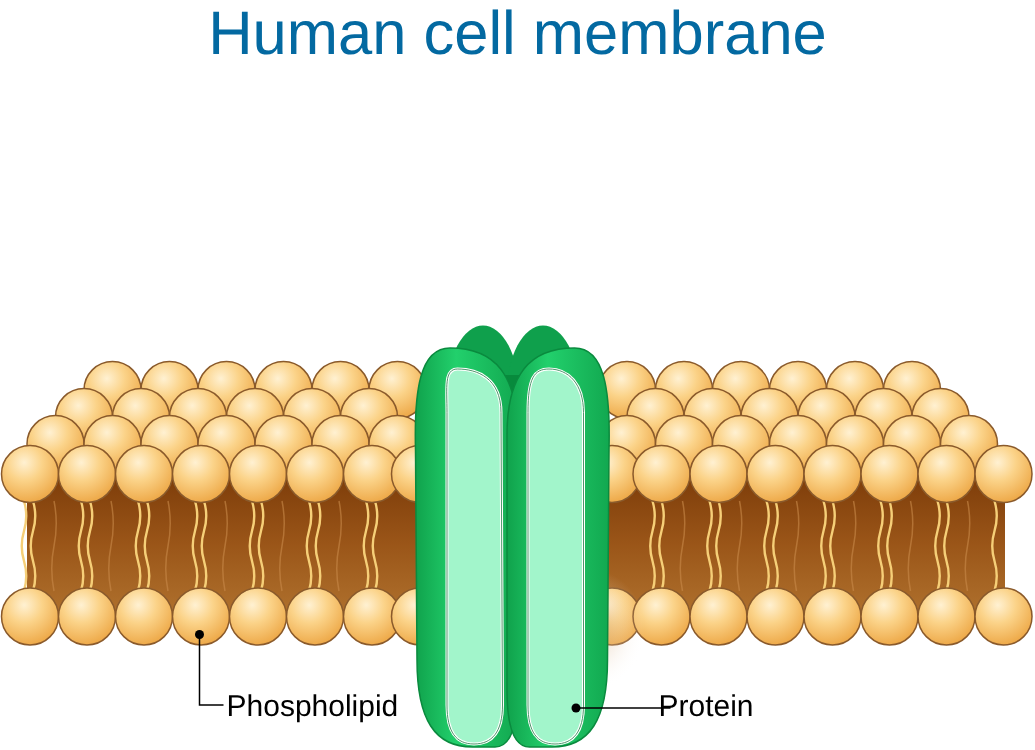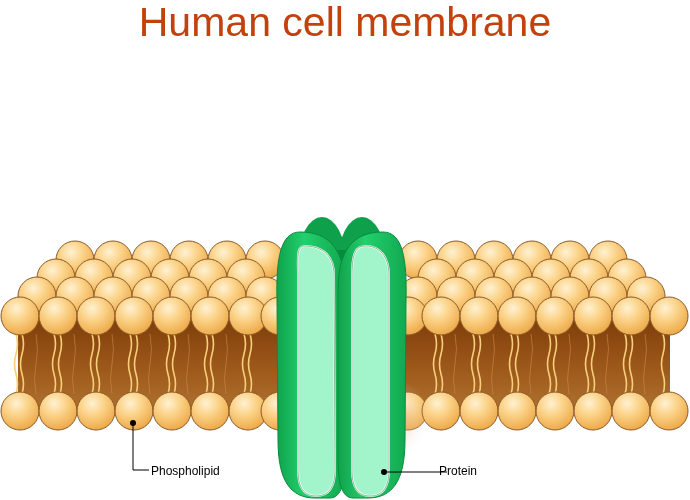--- a/index.html
+++ b/index.html
@@ -1,19 +1,19 @@
 <!DOCTYPE html>
 <html><head>
 <meta charset="utf-8">
 <style>
   html, body { margin: 0; padding: 0; background: #ffffff; }
   body { width: 690px; height: 500px; position: relative; overflow: hidden; font-family: "Liberation Sans", sans-serif; }
-  .title { position: absolute; left: 0; top: 0; width: 690px; text-align: center; font-size: 41px; line-height: 44px; color: #c2410c; letter-spacing: 0px; }
+  .title { position: absolute; left: 0; top: 0; width: 690px; text-align: center; font-size: 41px; line-height: 44px; color: #0369a1; letter-spacing: 0px; }
   svg.diagram { position: absolute; left: 0; top: 0; }
-  .label { position: absolute; font-size: 12px; color: #000; line-height: 18px; }
+  .label { position: absolute; font-size: 20px; color: #000; line-height: 18px; }
 </style>
 </head>
 <body>
 
 <div class="title">Human cell membrane</div>
 
 <svg class="diagram" width="690" height="500" viewBox="0 0 690 500">
   <defs>
     <radialGradient id="headGrad" cx="40%" cy="30%" r="70%">
       <stop offset="0%" stop-color="#fff1d2"></stop>

